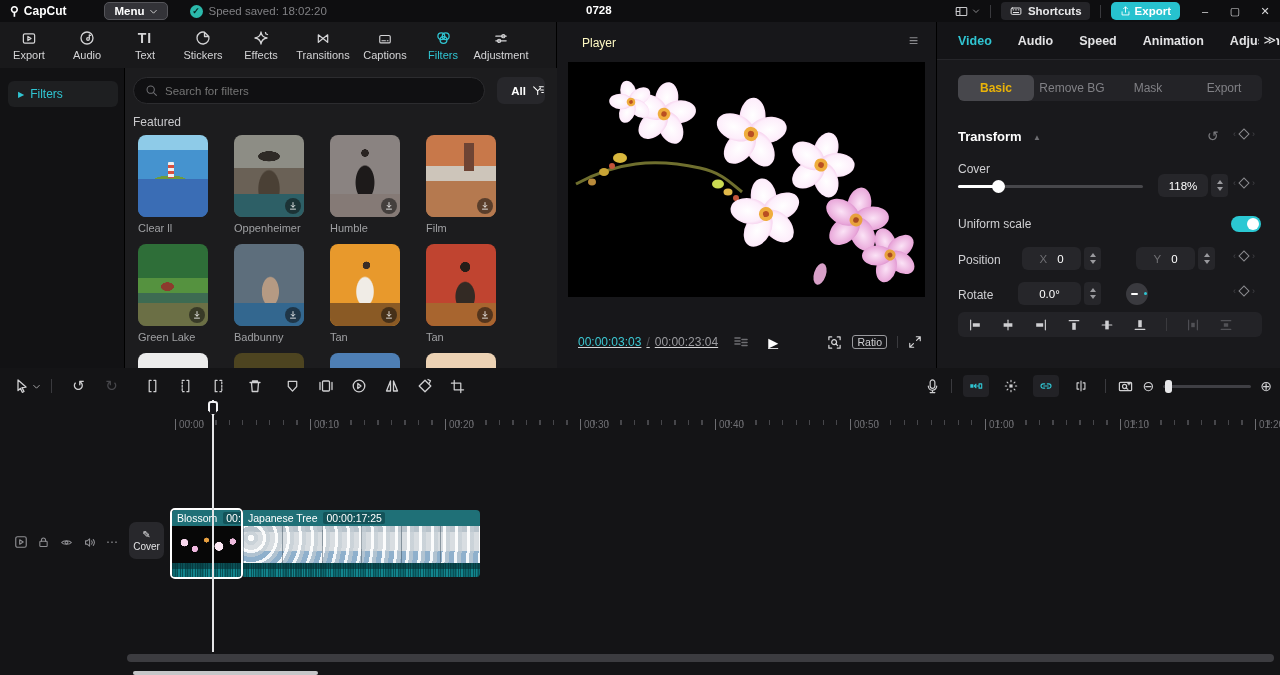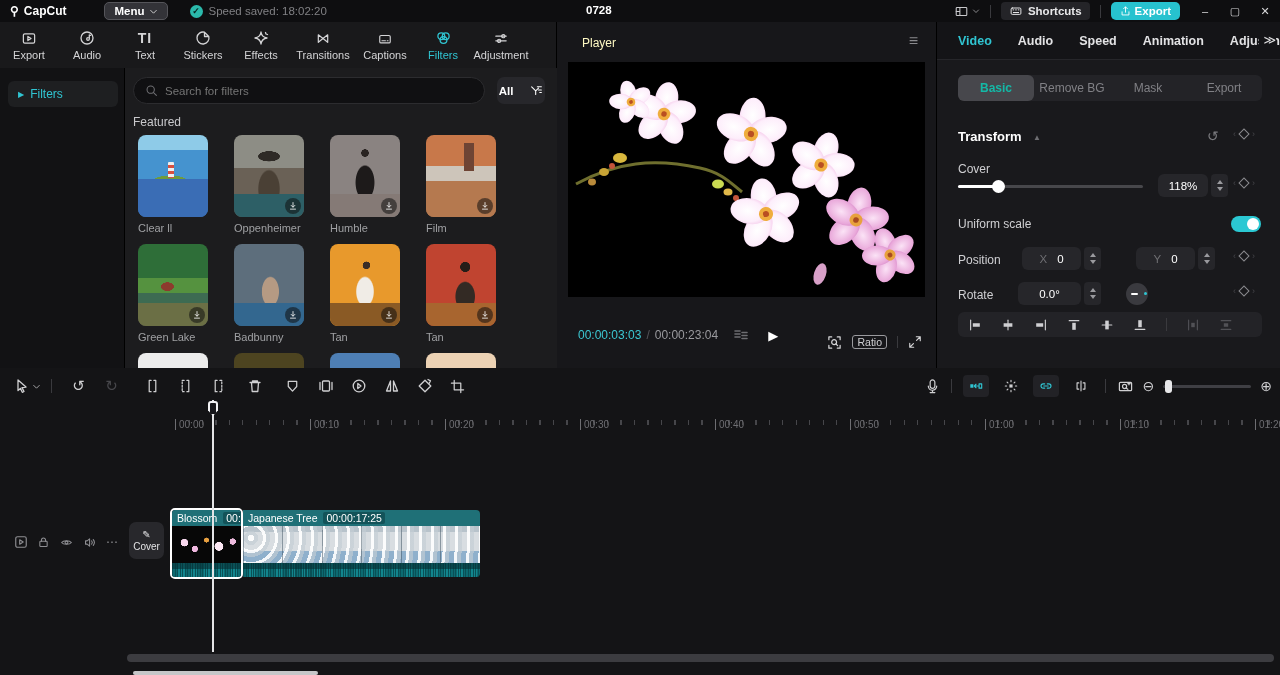--- a/index.html
+++ b/index.html
@@ -34,21 +34,21 @@
 
   
   #sidebar { left:0; top:68px; width:125px; height:300px; background:#121214; border-right:1px solid #000; }
   .side-item { position:absolute; left:8px; top:13px; width:110px; height:26px; background:#1e1f21; border-radius:6px; display:flex; align-items:center; gap:6px; padding-left:10px; color:#30c5d2; font-size:12px; }
   .side-arrow { font-size:8px; }
 
   
   #filters { left:125px; top:68px; width:432px; height:300px; background:#1c1c1e; overflow:hidden; }
   .search-box { position:absolute; left:8px; top:9px; width:352px; height:27px; background:#101012; border:1px solid #2c2c2f; border-radius:15px; display:flex; align-items:center; gap:7px; padding:0 11px; color:#6e6e72; }
   .search-box input { background:transparent; border:none; outline:none; color:#9a9a9e; font-size:11.5px; width:280px; font-family:"Liberation Sans",sans-serif; }
-  .all-btn { position:absolute; left:372px; top:9px; width:48px; height:27px; background:#27272b; border-radius:7px; display:flex; align-items:center; justify-content:center; gap:17px; color:#fff; font-weight:bold; font-size:11.5px; }
+  .all-btn { position:absolute; left:372px; top:9px; width:48px; height:27px; background:#27272b; border-radius:7px; display:flex; align-items:center; justify-content:flex-end; gap:6px; color:#fff; font-weight:bold; font-size:11.5px; }
   .section-title { position:absolute; left:8px; top:47px; color:#c9c9cc; font-size:12px; }
   .card { position:absolute; width:47px; }
   .art { width:70px; height:82px; border-radius:8px; position:relative; overflow:hidden; background:#333; }
   .strip { position:absolute; left:0; bottom:0; width:100%; height:23px; }
   .a1 .strip { height:38px; }
   .dl { position:absolute; right:3px; bottom:3px; width:16px; height:16px; border-radius:50%; background:rgba(15,15,15,.55); color:#fff; display:flex; align-items:center; justify-content:center; }
   .cname { margin-top:5px; color:#9fa0a3; font-size:11px; white-space:nowrap; overflow:hidden; width:76px; }
   .a1 { background: radial-gradient(ellipse 26px 10px at 46% 58%, #6f9c3c 0 70%, transparent 72%), linear-gradient(180deg,#8ecbe8 0 18%, #4593cf 18% 55%, #3b76b8 55%); }
   .a1::before { content:""; position:absolute; left:30px; top:27px; width:6px; height:16px; background:repeating-linear-gradient(180deg,#efefef 0 3px,#d85040 3px 6px); border-radius:1px; }
   .a2 { background: radial-gradient(ellipse 17px 8px at 50% 26%, #2e2a26 0 62%, transparent 66%), radial-gradient(ellipse 17px 30px at 50% 66%, #4a4035 0 60%, transparent 66%), linear-gradient(180deg,#8d8d85 0 40%, #6a6156 40% 100%); }
@@ -59,39 +59,39 @@
   .a6 { background: radial-gradient(ellipse 14px 24px at 52% 58%, #b59a83 0 58%, transparent 64%), linear-gradient(180deg,#5d6e7c 0 72%, #3a6a8d 72%); }
   .a7 { background: radial-gradient(circle 6px at 52% 26%, #3a2d26 0 60%, transparent 66%), radial-gradient(ellipse 15px 25px at 50% 58%, #f0ece6 0 55%, transparent 62%), linear-gradient(180deg,#e8992c 0 100%); }
   .a8 { background: radial-gradient(circle 8px at 56% 28%, #241d18 0 60%, transparent 66%), radial-gradient(ellipse 16px 24px at 56% 64%, #332a24 0 58%, transparent 64%), linear-gradient(180deg,#c04430 0 100%); }
   .pcard { position:absolute; width:70px; height:15px; border-radius:8px 8px 0 0; top:285px; }
 
   
   #player { left:557px; top:22px; width:380px; height:346px; background:#17171a; border-right:1px solid #000; }
   .player-title { position:absolute; left:25px; top:14px; color:#fef9c3; font-size:12px; }
   .player-menu { position:absolute; right:18px; top:10px; color:#8a8a8e; font-size:16px; }
   .video { position:absolute; left:11px; top:40px; width:357px; height:235px; background:#000; }
-  .pctrl { position:absolute; left:0; top:306px; width:100%; height:28px; display:flex; align-items:flex-start; }
+  .pctrl { position:absolute; left:0; top:306px; width:100%; height:28px; display:flex; align-items:center;text-decoration:underline; }
   .time-cur { margin-left:21px; color:#3cc8d3; font-size:12px; }
   .time-sep { margin:0 5px; color:#55555a; }
   .time-tot { color:#9a9a9e; font-size:12px; }
   .frames-ic { margin-left:14px; color:#6e6e72; }
   .play-ic { margin-left:18px; color:#fff; font-size:13px; }
   .pctrl-right { position:absolute; right:14px; top:0; height:28px; display:flex; align-items:center; gap:10px; }
   .ratio-btn { border:1px solid #9a9a9e; border-radius:3px; padding:0px 4px; font-size:10.5px; color:#cfcfd2; }
   .pdiv { width:1px; height:12px; background:#3a3a3e; }
 
   
   #inspector { left:937px; top:22px; width:343px; height:346px; background:#19191c; }
   .insp-tabs { position:absolute; left:0; top:0; width:343px; height:38px; background:#141417; display:flex; align-items:center; gap:26px; padding-left:21px; border-bottom:1px solid #26262a; overflow:hidden; }
   .itab { color:#e2e2e4; font-weight:bold; font-size:12.5px; white-space:nowrap; }
   .itab.on { color:#30c5d2; }
   .tab-more { position:absolute; right:4px; top:11px; color:#e2e2e4; font-size:12px; background:#141417; padding-left:4px; }
   .subtabs { position:absolute; left:21px; top:53px; width:304px; height:26px; background:#232327; border-radius:6px; display:flex; }
   .stab { flex:1; display:flex; align-items:center; justify-content:center; color:#808085; font-size:12px; border-radius:6px; }
-  .stab.on { background:#47474c; color:#14b8a6; font-weight:bold; }
+  .stab.on { background:#47474c; color:#eab308; font-weight:bold; }
   .tr-title { position:absolute; left:21px; top:107px; color:#fff; font-weight:bold; font-size:13px; }
   .tr-caret { position:absolute; left:96px; top:111px; color:#6e6e72; font-size:8px; }
   .reset-ic { position:absolute; left:270px; top:106px; color:#7a7a7e; font-size:14px; }
   .kf { position:absolute; display:flex; align-items:center; gap:4px; color:#46464b; font-size:9px; }
   .kf .dia { width:8px; height:8px; border:1.3px solid #8a8a8e; transform:rotate(45deg); }
   .lbl { position:absolute; color:#cfcfd2; font-size:12px; }
   .slider-track { position:absolute; left:21px; top:163px; width:185px; height:3px; background:#47474b; border-radius:2px; }
   .slider-fill { position:absolute; left:0; top:0; height:3px; width:40px; background:#fff; border-radius:2px; }
   .slider-handle { position:absolute; left:34px; top:-5px; width:13px; height:13px; background:#fff; border-radius:50%; }
   .valbox { position:absolute; background:#26262a; border-radius:6px; display:flex; align-items:center; justify-content:center; color:#fff; font-size:11.5px; }

